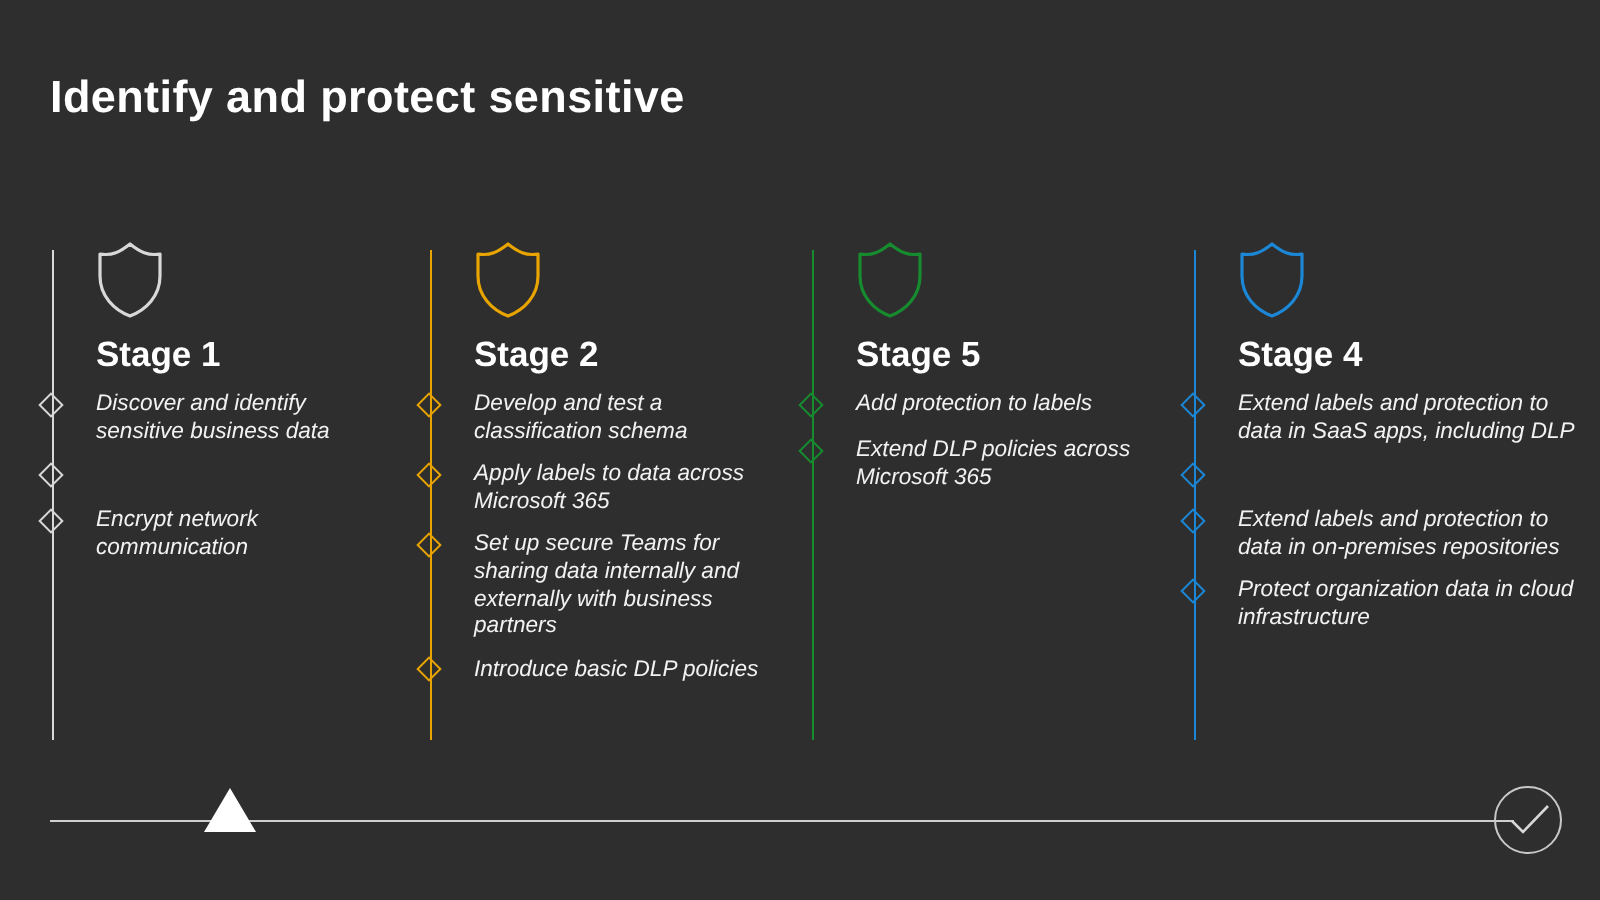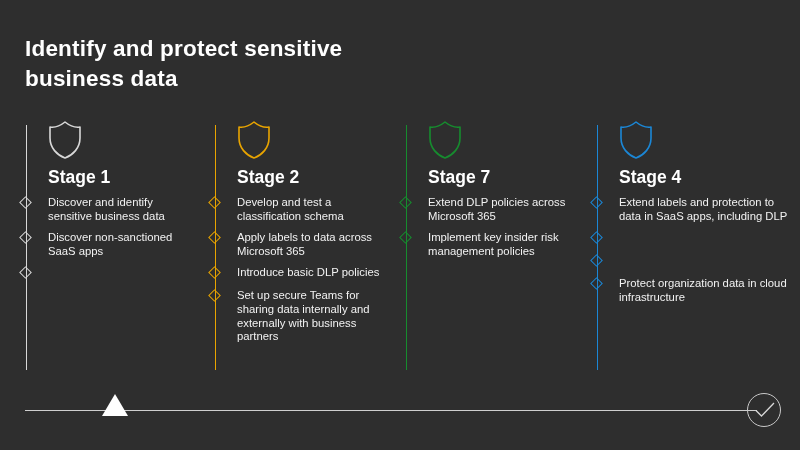--- a/index.html
+++ b/index.html
@@ -106,20 +106,21 @@
   .stage-3 .diamond { border-color: #168c2e; }
   .stage-4 .diamond { border-color: #1b87d6; }
 
   .item-text {
     display: block;
     margin-left: 22px;
     color: #f2f2f2;
     font-size: 11.3px;
     line-height: 13.6px;
     padding-right: 4px;
+    font-style: italic;
   }
 
   
   .bottom-rail {
     position: absolute;
     left: 25px;
     top: 410px;
     width: 732px;
     height: 1px;
     background: #cfcfcf;
@@ -150,42 +151,41 @@
     top: 8px;
   }
 </style>
 </head>
 <body>
 
 <div id="slide">
 
   <div class="title">
     <span class="title-line">Identify and protect sensitive</span>
-    <span class="title-line">business data</span>
   </div>
 
   <div class="stage stage-1">
     <div class="rail"></div>
     <div class="shield">
       <svg width="34" height="40" viewBox="0 0 34 40">
         <path d="M2 7 C8 8 12 6 17 2 C22 6 26 8 32 7 L32 18 C32 28 25 35 17 38 C9 35 2 28 2 18 Z" fill="none" stroke="#d8d8d8" stroke-width="1.6" stroke-linejoin="round"></path>
       </svg>
     </div>
     <div class="stage-title">Stage 1</div>
     <div class="items">
       <div class="item">
         <span class="diamond"></span>
         <span class="item-text">Discover and identify sensitive business data</span>
       </div>
       <div class="item">
         <span class="diamond"></span>
-        <span class="item-text">Discover non-sanctioned SaaS apps</span>
-      </div>
-      <div class="item">
-        <span class="diamond"></span>
+      </div>
+      <div class="item">
+        <span class="diamond"></span>
+        <span class="item-text">Encrypt network communication</span>
       </div>
     </div>
   </div>
 
   <div class="stage stage-2">
     <div class="rail"></div>
     <div class="shield">
       <svg width="34" height="40" viewBox="0 0 34 40">
         <path d="M2 7 C8 8 12 6 17 2 C22 6 26 8 32 7 L32 18 C32 28 25 35 17 38 C9 35 2 28 2 18 Z" fill="none" stroke="#e8a400" stroke-width="1.6" stroke-linejoin="round"></path>
       </svg>
@@ -195,46 +195,46 @@
       <div class="item">
         <span class="diamond"></span>
         <span class="item-text">Develop and test a classification schema</span>
       </div>
       <div class="item">
         <span class="diamond"></span>
         <span class="item-text">Apply labels to data across Microsoft 365</span>
       </div>
       <div class="item">
         <span class="diamond"></span>
+        <span class="item-text">Set up secure Teams for sharing data internally and externally with business partners</span>
+      </div>
+      <div class="item">
+        <span class="diamond"></span>
         <span class="item-text">Introduce basic DLP policies</span>
       </div>
-      <div class="item">
-        <span class="diamond"></span>
-        <span class="item-text">Set up secure Teams for sharing data internally and externally with business partners</span>
-      </div>
     </div>
   </div>
 
   <div class="stage stage-3">
     <div class="rail"></div>
     <div class="shield">
       <svg width="34" height="40" viewBox="0 0 34 40">
         <path d="M2 7 C8 8 12 6 17 2 C22 6 26 8 32 7 L32 18 C32 28 25 35 17 38 C9 35 2 28 2 18 Z" fill="none" stroke="#168c2e" stroke-width="1.6" stroke-linejoin="round"></path>
       </svg>
     </div>
-    <div class="stage-title">Stage 7</div>
-    <div class="items">
+    <div class="stage-title">Stage 5</div>
+    <div class="items">
+      <div class="item">
+        <span class="diamond"></span>
+        <span class="item-text">Add protection to labels</span>
+      </div>
       <div class="item">
         <span class="diamond"></span>
         <span class="item-text">Extend DLP policies across Microsoft 365</span>
       </div>
-      <div class="item">
-        <span class="diamond"></span>
-        <span class="item-text">Implement key insider risk management policies</span>
-      </div>
     </div>
   </div>
 
   <div class="stage stage-4">
     <div class="rail"></div>
     <div class="shield">
       <svg width="34" height="40" viewBox="0 0 34 40">
         <path d="M2 7 C8 8 12 6 17 2 C22 6 26 8 32 7 L32 18 C32 28 25 35 17 38 C9 35 2 28 2 18 Z" fill="none" stroke="#1b87d6" stroke-width="1.6" stroke-linejoin="round"></path>
       </svg>
     </div>
@@ -242,20 +242,21 @@
     <div class="items">
       <div class="item">
         <span class="diamond"></span>
         <span class="item-text">Extend labels and protection to data in SaaS apps, including DLP</span>
       </div>
       <div class="item">
         <span class="diamond"></span>
       </div>
       <div class="item">
         <span class="diamond"></span>
+        <span class="item-text">Extend labels and protection to data in on-premises repositories</span>
       </div>
       <div class="item">
         <span class="diamond"></span>
         <span class="item-text">Protect organization data in cloud infrastructure</span>
       </div>
     </div>
   </div>
 
   <div class="bottom-rail"></div>
   <div class="progress-marker"></div>

